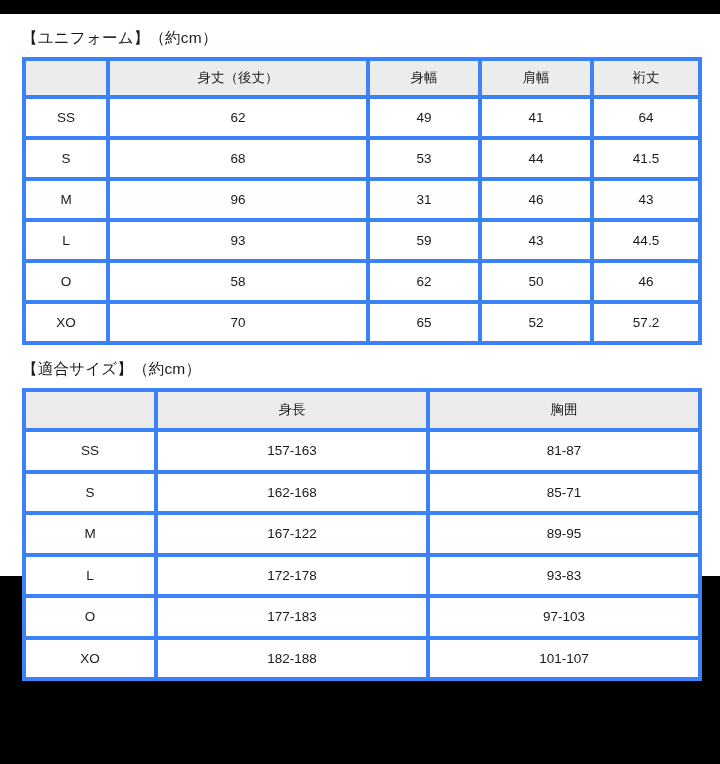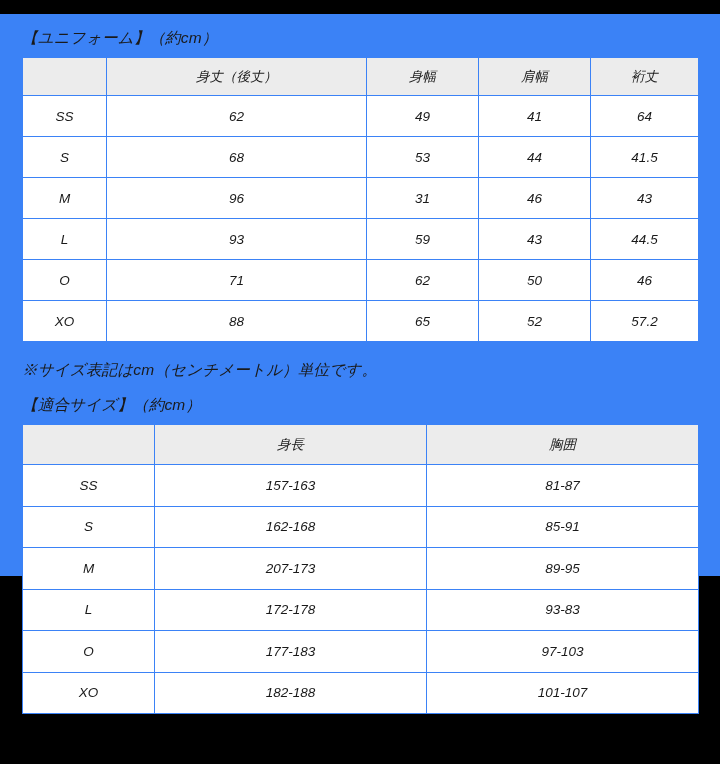--- a/index.html
+++ b/index.html
@@ -12,45 +12,44 @@
     background: #000000;
     font-family: "Liberation Sans", sans-serif;
     overflow: hidden;
   }
   .page {
     position: absolute;
     left: 0;
     top: 14px;
     width: 720px;
     height: 562px;
-    background: #3b82f6;
+    background: #ffffff;
     box-sizing: border-box;
     padding: 0;
-    font-style: italic;
   }
   .section-title {
     font-size: 15.5px;
     color: #1a1a1a;
     margin: 14px 0 8px 22px;
     letter-spacing: 0.2px;
   }
   .note {
     font-size: 15.5px;
     color: #1a1a1a;
     margin: 18px 0 0 22px;
     letter-spacing: 0.2px;
   }
   table {
     border-collapse: collapse;
     margin-left: 22px;
     background: #ffffff;
     table-layout: fixed;
   }
   table td, table th {
-    border: 1px solid #3b82f6;
+    border: 4px solid #3b82f6;
     text-align: center;
     font-weight: normal;
     font-size: 13.5px;
     color: #1a1a1a;
     height: 41px;
     padding: 0 2px;
     box-sizing: border-box;
     margin-left: 26px;
   }
   table thead th {
@@ -123,36 +122,35 @@
       </tr>
       <tr>
         <td>L</td>
         <td>93</td>
         <td>59</td>
         <td>43</td>
         <td>44.5</td>
       </tr>
       <tr>
         <td>O</td>
-        <td>71</td>
+        <td>58</td>
         <td>62</td>
         <td>50</td>
         <td>46</td>
       </tr>
       <tr>
         <td>XO</td>
-        <td>88</td>
+        <td>70</td>
         <td>65</td>
         <td>52</td>
         <td>57.2</td>
       </tr>
     </tbody>
   </table>
 
-  <div class="note">※サイズ表記はcm（センチメートル）単位です。</div>
 
   <div class="section-title">【適合サイズ】（約cm）</div>
 
   <table class="t-fit">
     <colgroup>
       <col class="c0">
         <col class="c1">
         <col class="c2">
     </colgroup>
     <thead>
@@ -164,25 +162,25 @@
     </thead>
     <tbody>
       <tr>
         <td>SS</td>
         <td>157-163</td>
         <td>81-87</td>
       </tr>
       <tr>
         <td>S</td>
         <td>162-168</td>
-        <td>85-91</td>
+        <td>85-71</td>
       </tr>
       <tr>
         <td>M</td>
-        <td>207-173</td>
+        <td>167-122</td>
         <td>89-95</td>
       </tr>
       <tr>
         <td>L</td>
         <td>172-178</td>
         <td>93-83</td>
       </tr>
       <tr>
         <td>O</td>
         <td>177-183</td>

